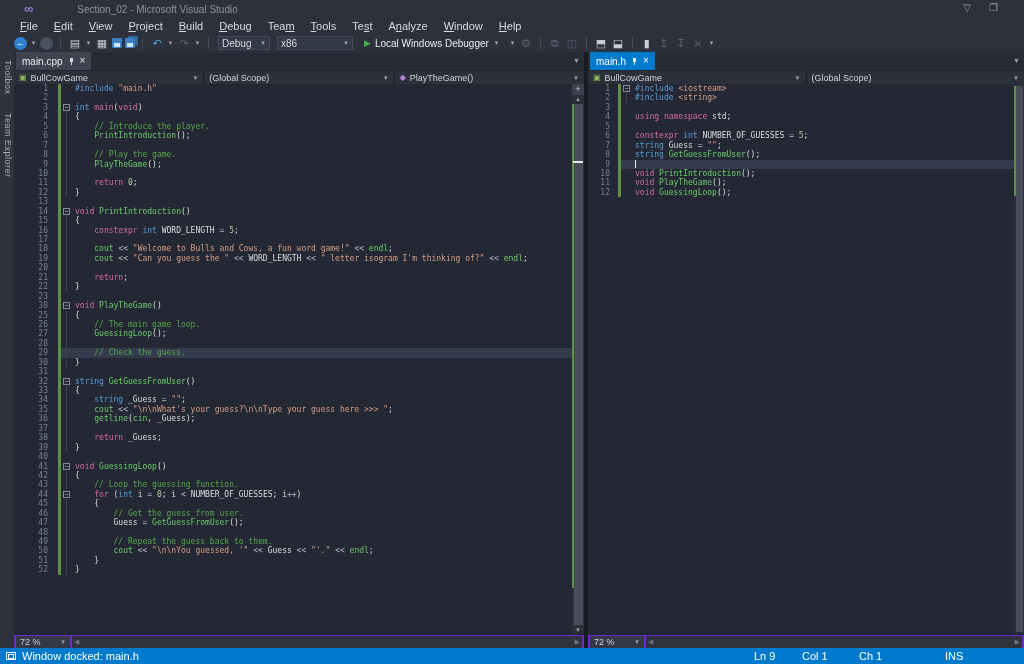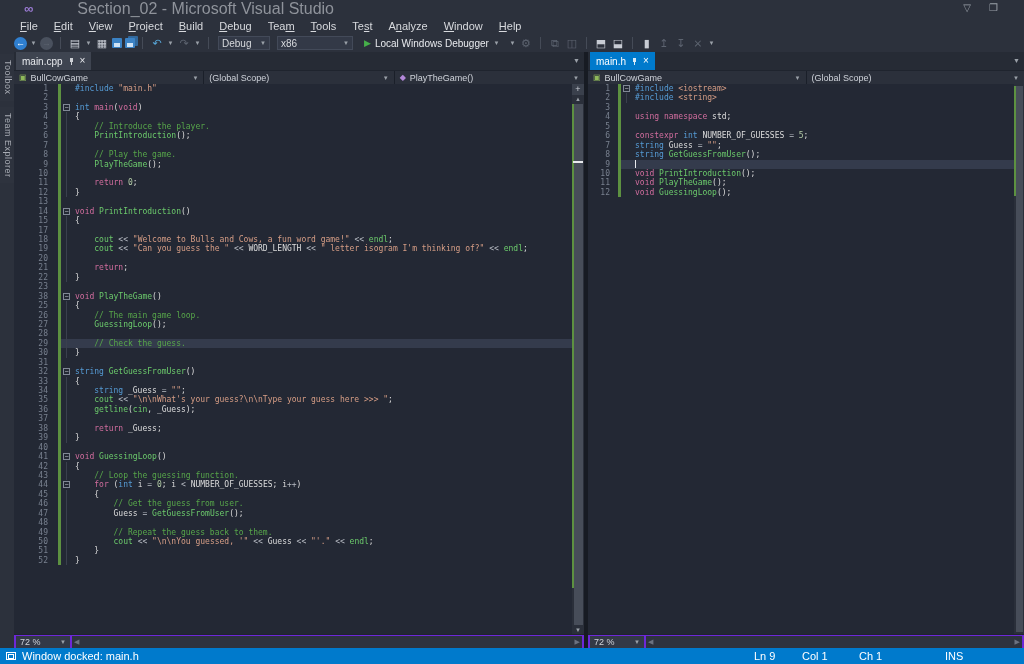--- a/index.html
+++ b/index.html
@@ -8,21 +8,21 @@
     --sbtrack:#2a2f3a; --sbthumb:#474d59; --navborder:#1a1f29;
   }
   *{box-sizing:border-box;margin:0;padding:0}
   html,body{width:1024px;height:664px;overflow:hidden;background:#1c2029;
     font-family:"Liberation Sans",sans-serif;color:var(--txt);-webkit-font-smoothing:antialiased}
   #app{width:1024px;height:664px;display:flex;flex-direction:column;background:var(--chrome)}
 
   
   .title-bar{height:18px;flex:none;display:flex;align-items:center;background:var(--chrome);position:relative}
   .vs-logo{margin-left:24px;color:#9b7bd4;font-size:13px;line-height:12px;font-weight:bold}
-  .title-text{margin-left:44px;font-size:16px;color:#8f939b}
+  .title-text{margin-left:44px;font-size:10px;color:#8f939b}
   .title-icons{position:absolute;right:26px;top:2px;display:flex;gap:18px;color:#9aa0a8;font-size:10px}
 
   
   .menu-bar{height:16px;flex:none;display:flex;align-items:center;padding-left:12px;background:var(--chrome)}
   .menu-item{padding:0 8px;font-size:11px;color:#d8dade;cursor:default}
   .menu-item u{text-decoration:underline}
 
   
   .toolbar{height:18px;flex:none;display:flex;align-items:center;padding-left:14px;background:var(--chrome);gap:3px}
   .tb-icon{width:14px;height:14px;display:flex;align-items:center;justify-content:center;
@@ -337,20 +337,28 @@
             </div>
             <div class="code-row">
               <div class="ln">15</div>
               <div class="chg"></div>
               <div class="olc">
                 <span class="ol-line"></span>
               </div>
               <pre class="code"><span class="tok-p">{</span></pre>
             </div>
             <div class="code-row">
+              <div class="ln">16</div>
+              <div class="chg"></div>
+              <div class="olc">
+                <span class="ol-line"></span>
+              </div>
+              <pre class="code"><span class="tok-p">    </span><span class="tok-k">constexpr </span><span class="tok-t">int </span><span class="tok-p">WORD_LENGTH </span><span class="tok-o">= </span><span class="tok-n">5</span><span class="tok-p">;</span></pre>
+            </div>
+            <div class="code-row">
               <div class="ln">17</div>
               <div class="chg"></div>
               <div class="olc">
                 <span class="ol-line"></span>
               </div>
               <pre class="code"></pre>
             </div>
             <div class="code-row">
               <div class="ln">18</div>
               <div class="chg"></div>

